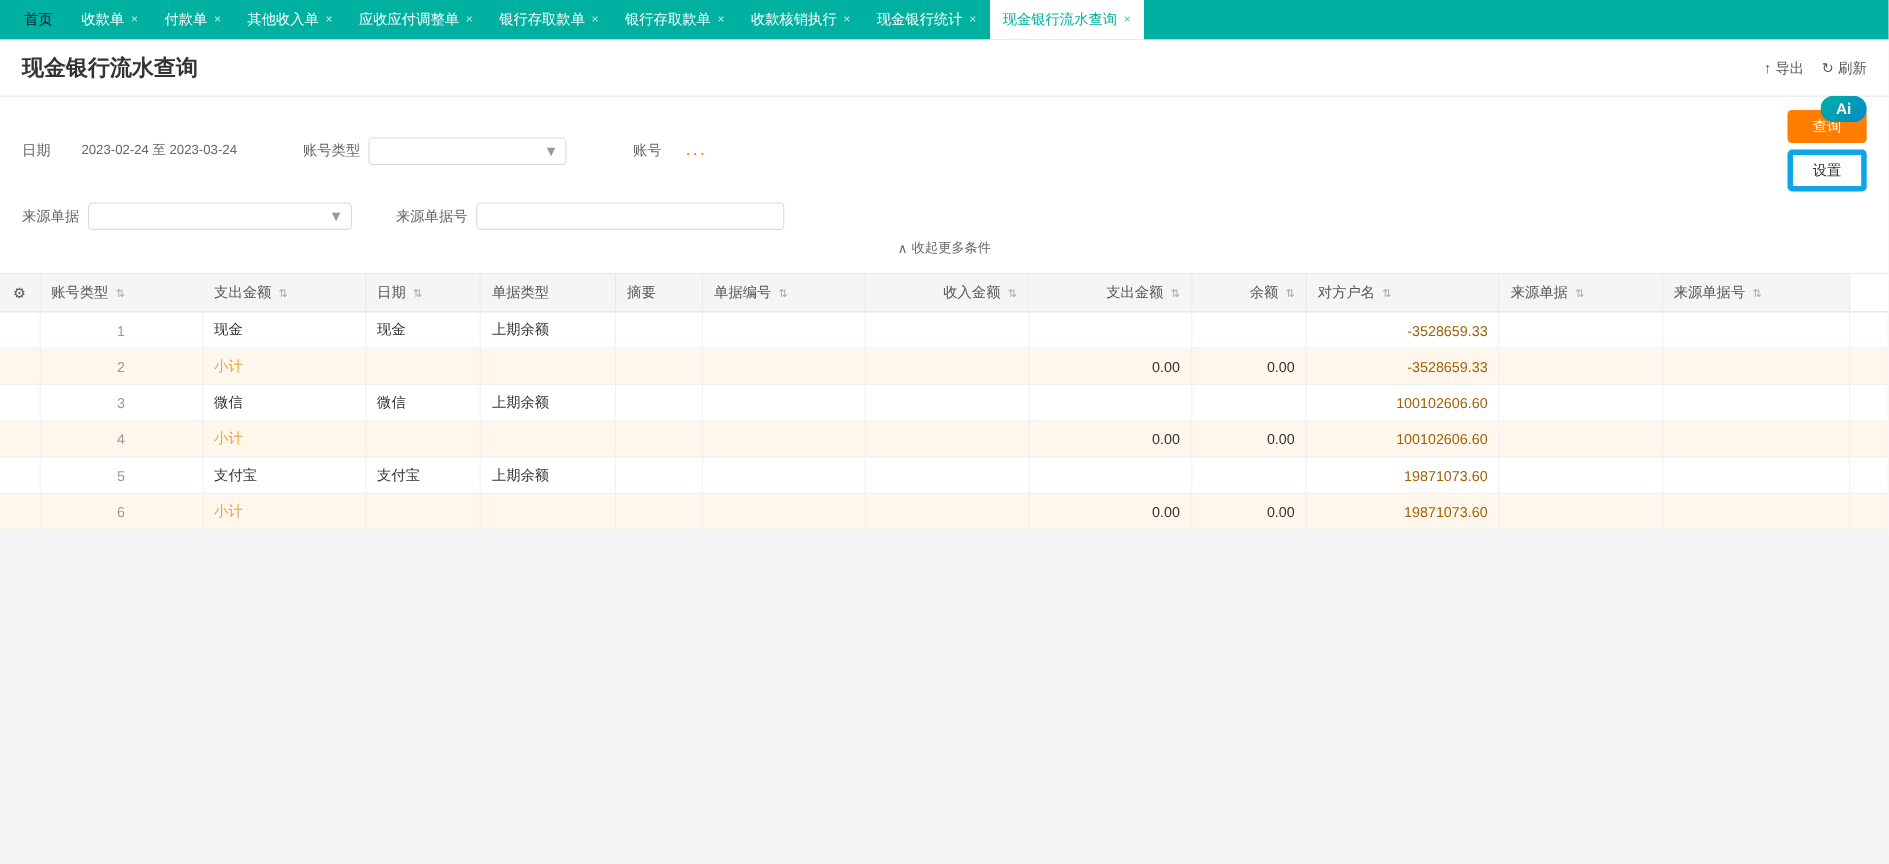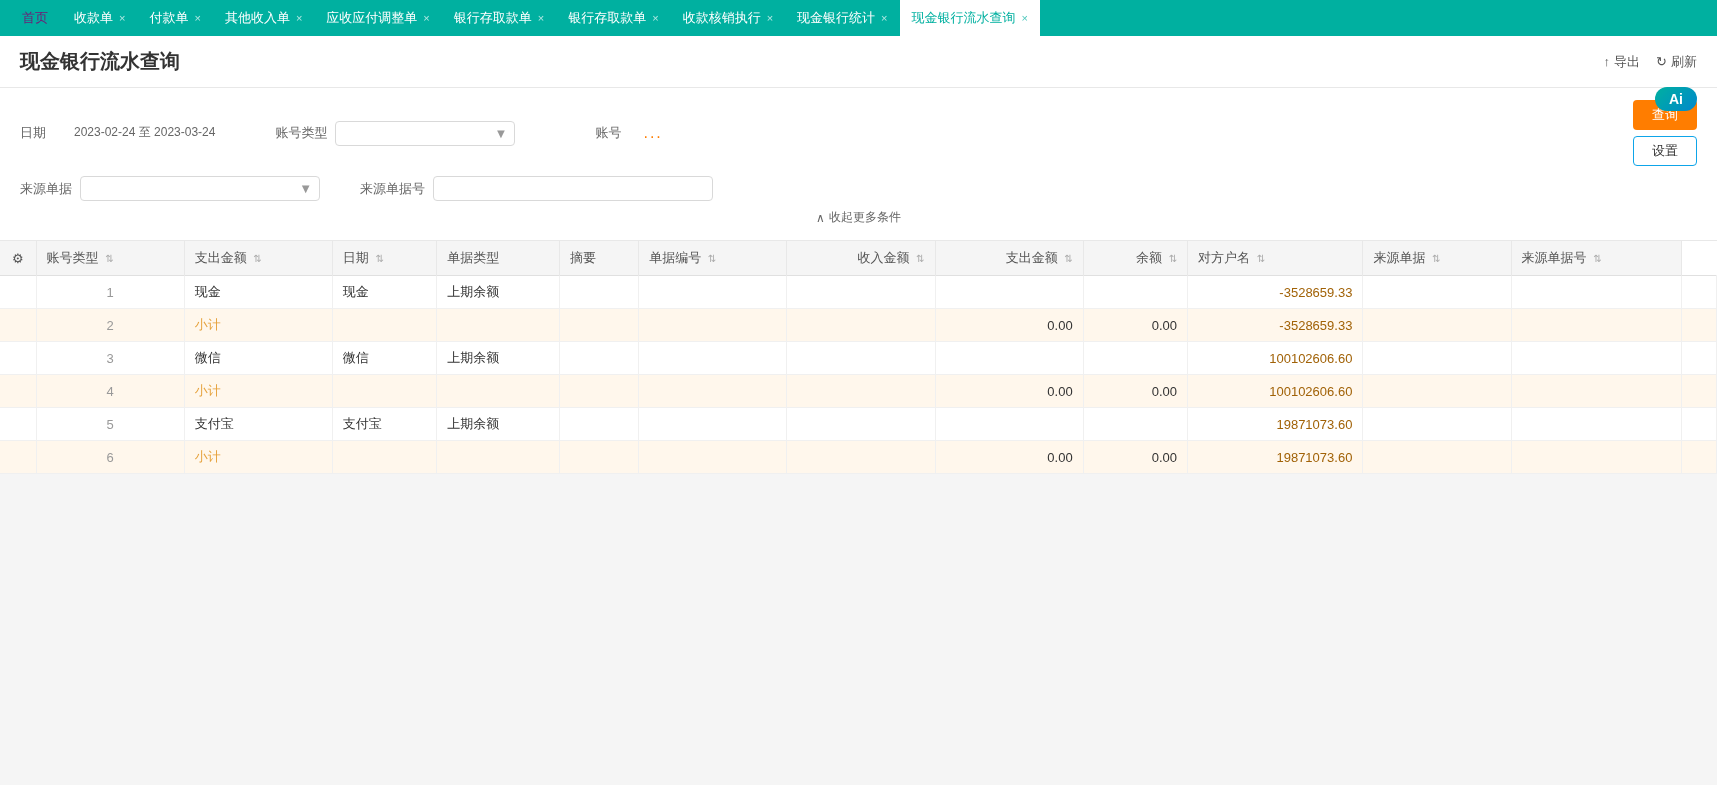--- a/index.html
+++ b/index.html
@@ -29,21 +29,21 @@
       background: #fff;
       color: #00b0a0;
       border-radius: 0;
     }
     .nav-item .close-x {
       margin-left: 6px;
       font-size: 11px;
       opacity: 0.7;
     }
     .nav-home {
-      color: #701a75;
+      color: #0f172a;
       padding: 0 14px;
       height: 36px;
       display: flex;
       align-items: center;
       cursor: pointer;
       font-size: 13px;
     }
 
     
     .page-header {
@@ -160,21 +160,21 @@
       color: #fff;
       border: none;
       border-radius: 4px;
       padding: 6px 18px;
       font-size: 13px;
       cursor: pointer;
     }
     .btn-settings {
       background: #fff;
       color: #333;
-      border: 1px solid #0ea5e9;
+      border: 5px solid #0ea5e9;
       border-radius: 4px;
       padding: 5px 18px;
       font-size: 13px;
       cursor: pointer;
     }
     .btn-group-right {
       display: flex;
       flex-direction: column;
       gap: 6px;
       margin-left: auto;
@@ -322,21 +322,21 @@
     <div style="display:flex; align-items:center; gap:8px; margin-left:40px;">
       <span class="filter-label">账号类型</span>
       <div class="select-wrapper">
         <select class="filter-select">
           <option value=""></option>
         </select>
         <span class="chevron">▼</span>
       </div>
     </div>
 
-    <div style="display:flex; align-items:flex-start; gap:8px; margin-left:60px;">
+    <div style="display:flex; align-items:flex-start; gap:8px; margin-left:40px;">
       <span class="filter-label">账号</span>
       <span class="account-more">...</span>
     </div>
 
     <div class="btn-group-right" style="margin-left:auto;">
       <button class="btn-query">查询</button>
       <button class="btn-settings">设置</button>
     </div>
   </div>
 

